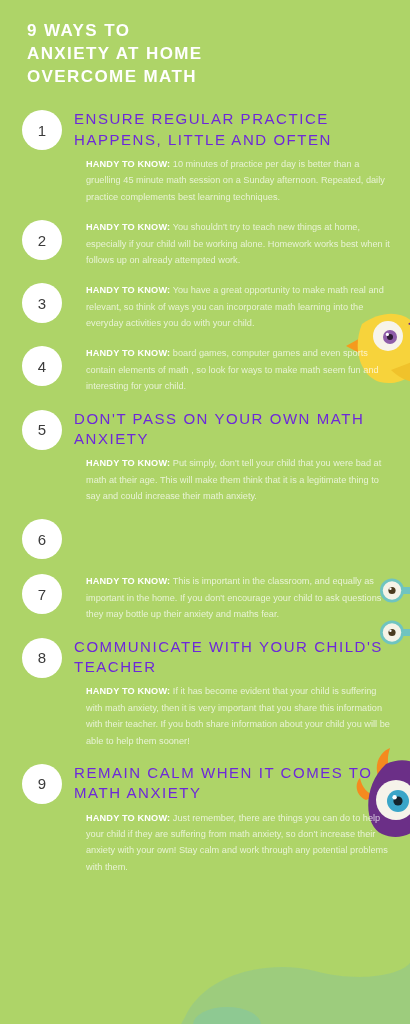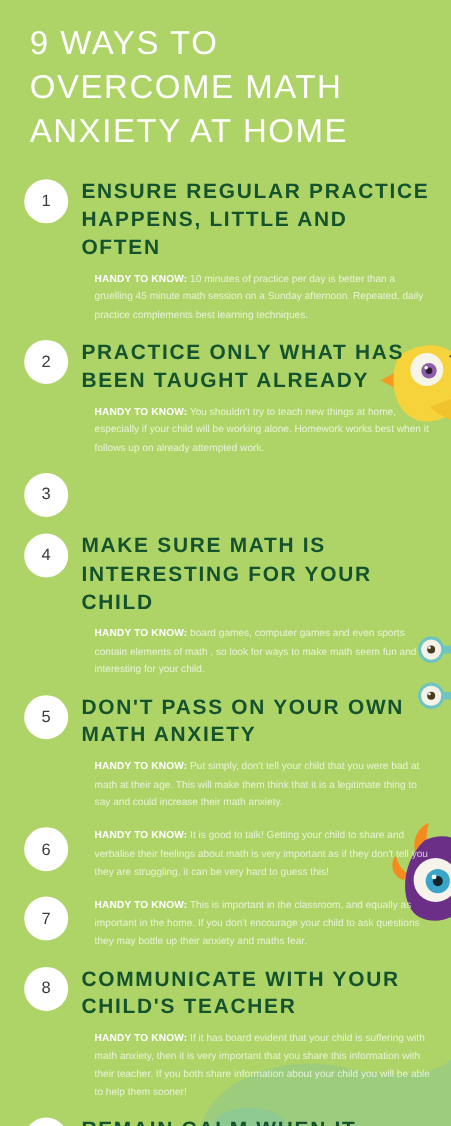--- a/index.html
+++ b/index.html
@@ -38,22 +38,22 @@
   }
 
   
   .title-block {
     position: relative;
     z-index: 3;
     padding: 20px 20px 6px 27px;
   }
   .title-line {
     color: #ffffff;
-    font-size: 30px;
-    font-weight: normal;
+    font-size: 17px;
+    font-weight: bold;
     letter-spacing: 1.4px;
     line-height: 1.34;
     text-transform: uppercase;
   }
 
   
   .tips {
     position: relative;
     z-index: 3;
     padding: 14px 0 22px 0;
@@ -83,23 +83,23 @@
   }
 
   .tip-body {
     flex: 1 1 auto;
     padding-left: 12px;
     padding-top: 1px;
     min-width: 0;
   }
 
   .tip-title {
-    color: #14532d;
-    font-size: 19px;
-    font-weight: bold;
+    color: #6d28d9;
+    font-size: 15px;
+    font-weight: normal;
     letter-spacing: 1.55px;
     line-height: 1.36;
     text-transform: uppercase;
     margin-bottom: 6px;
   }
 
   .tip-desc {
     font-size: 9.2px;
     line-height: 1.78;
     color: rgba(255,255,255,0.72);
@@ -158,83 +158,81 @@
       <circle cx="40" cy="58" r="20" fill="#f6f3ea"></circle>
       <circle cx="42" cy="59" r="11" fill="#3aa5c8"></circle>
       <circle cx="42" cy="59" r="4.6" fill="#15242c"></circle>
       <circle cx="38.6" cy="55.2" r="2.2" fill="#ffffff"></circle>
     </svg>
 
   </div>
 
   <div class="title-block">
     <div class="title-line">9 WAYS TO</div>
+    <div class="title-line">ANXIETY AT HOME</div>
     <div class="title-line">OVERCOME MATH</div>
-    <div class="title-line">ANXIETY AT HOME</div>
   </div>
 
   <div class="tips">
 
     <div class="tip">
       <div class="badge">1</div>
       <div class="tip-body">
         <div class="tip-title">ENSURE REGULAR PRACTICE HAPPENS, LITTLE AND OFTEN</div>
         <div class="tip-desc"><span class="lead">HANDY TO KNOW:</span><span> 10 minutes of practice per day is better than a gruelling 45 minute math  session on a Sunday afternoon. Repeated, daily practice complements best learning techniques.</span></div>
       </div>
     </div>
 
     <div class="tip">
       <div class="badge">2</div>
       <div class="tip-body">
-        <div class="tip-title">PRACTICE ONLY WHAT HAS BEEN TAUGHT ALREADY</div>
         <div class="tip-desc"><span class="lead">HANDY TO KNOW:</span><span> You shouldn't try to teach new things at home, especially if your child will be working alone. Homework works best when it follows up on already attempted work.</span></div>
       </div>
     </div>
 
     <div class="tip">
       <div class="badge">3</div>
       <div class="tip-body">
+        <div class="tip-desc"><span class="lead">HANDY TO KNOW:</span><span> You have a great opportunity to make math real and relevant, so think of ways you can incorporate math learning into the everyday activities you do with your child.</span></div>
       </div>
     </div>
 
     <div class="tip">
       <div class="badge">4</div>
       <div class="tip-body">
-        <div class="tip-title">MAKE SURE MATH  IS INTERESTING FOR YOUR CHILD</div>
         <div class="tip-desc"><span class="lead">HANDY TO KNOW:</span><span> board games, computer games and even sports contain elements of math , so look for ways to make math seem fun and interesting for your child.</span></div>
       </div>
     </div>
 
     <div class="tip">
       <div class="badge">5</div>
       <div class="tip-body">
         <div class="tip-title">DON'T PASS ON YOUR OWN MATH  ANXIETY</div>
         <div class="tip-desc"><span class="lead">HANDY TO KNOW:</span><span> Put simply, don't tell your child that you were bad at math  at their age. This will make them think that it is a legitimate thing to say and could increase their math  anxiety.</span></div>
       </div>
     </div>
 
     <div class="tip">
       <div class="badge">6</div>
       <div class="tip-body">
-        <div class="tip-desc"><span class="lead">HANDY TO KNOW:</span><span> It is good to talk! Getting your child to share and verbalise their feelings about math  is very important as if they don't tell you they are struggling, it can be very hard to guess this!</span></div>
       </div>
     </div>
 
     <div class="tip">
       <div class="badge">7</div>
       <div class="tip-body">
         <div class="tip-desc"><span class="lead">HANDY TO KNOW:</span><span> This is important in the classroom, and equally as important in the home. If you don't encourage your child to ask questions they may bottle up their anxiety and maths fear.</span></div>
       </div>
     </div>
 
     <div class="tip">
       <div class="badge">8</div>
       <div class="tip-body">
         <div class="tip-title">COMMUNICATE WITH YOUR CHILD'S TEACHER</div>
-        <div class="tip-desc"><span class="lead">HANDY TO KNOW:</span><span> If it has board evident that your child is suffering with math  anxiety, then it is very important that you share this information with their teacher. If you both share information about your child you will be able to help them sooner!</span></div>
+        <div class="tip-desc"><span class="lead">HANDY TO KNOW:</span><span> If it has become evident that your child is suffering with math  anxiety, then it is very important that you share this information with their teacher. If you both share information about your child you will be able to help them sooner!</span></div>
       </div>
     </div>
 
     <div class="tip">
       <div class="badge">9</div>
       <div class="tip-body">
         <div class="tip-title">REMAIN CALM WHEN IT COMES TO MATH  ANXIETY</div>
         <div class="tip-desc"><span class="lead">HANDY TO KNOW:</span><span> Just remember, there are things you can do to help your child if they are suffering from math  anxiety, so don't increase their anxiety with your own! Stay calm and work through any potential problems with them.</span></div>
       </div>
     </div>

